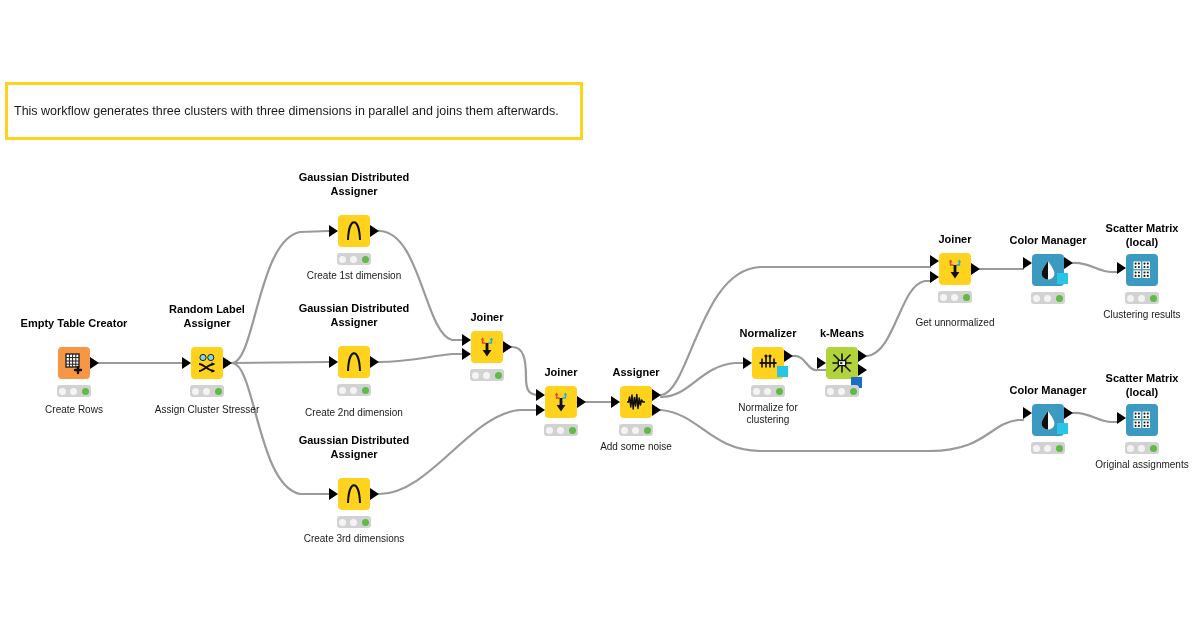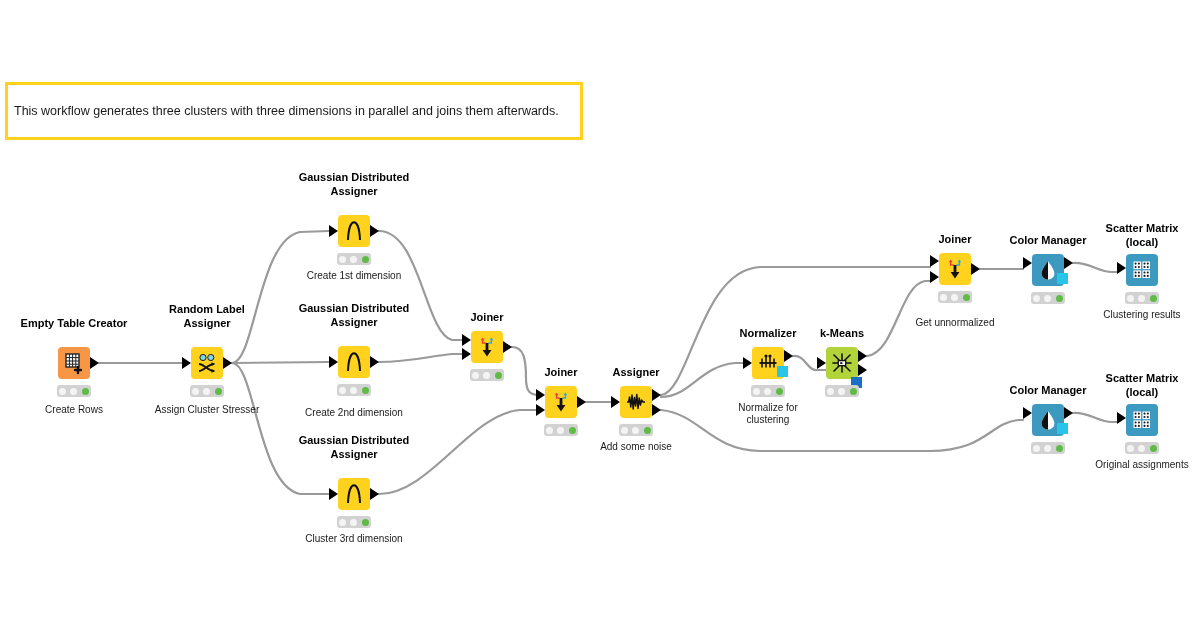--- a/index.html
+++ b/index.html
@@ -257,21 +257,21 @@
         <div class="tri"></div>
       </div>
     <div class="port out" style="top:-6px;">
         <div class="tri"></div>
       </div>
     <div class="nstat">
         <i class=""></i>
         <i class=""></i>
         <i class="on"></i>
       </div>
-    <div class="nsub" style="top:39px;">Cluster 3rd dimension</div>
+    <div class="nsub" style="top:39px;">Create 3rd dimensions</div>
   </div>
 
   <div class="node" style="left:487px;top:347px;">
     <div class="ntitle" style="top:-36px;">Joiner</div>
     <div class="nbox yellow">
       <span>
         <svg width="22" height="22" viewBox="0 0 22 22">
           <path d="M 6.6 2.5 L 6.6 7 L 9.6 7" stroke="#E8413C" stroke-width="1.5" fill="none"></path>
           <path d="M 4.8 4.2 L 6.6 1.4 L 8.4 4.2 Z" fill="#E8413C"></path>
           <path d="M 15.4 2.5 L 15.4 7 L 12.4 7" stroke="#2FA8E0" stroke-width="1.5" fill="none"></path>

